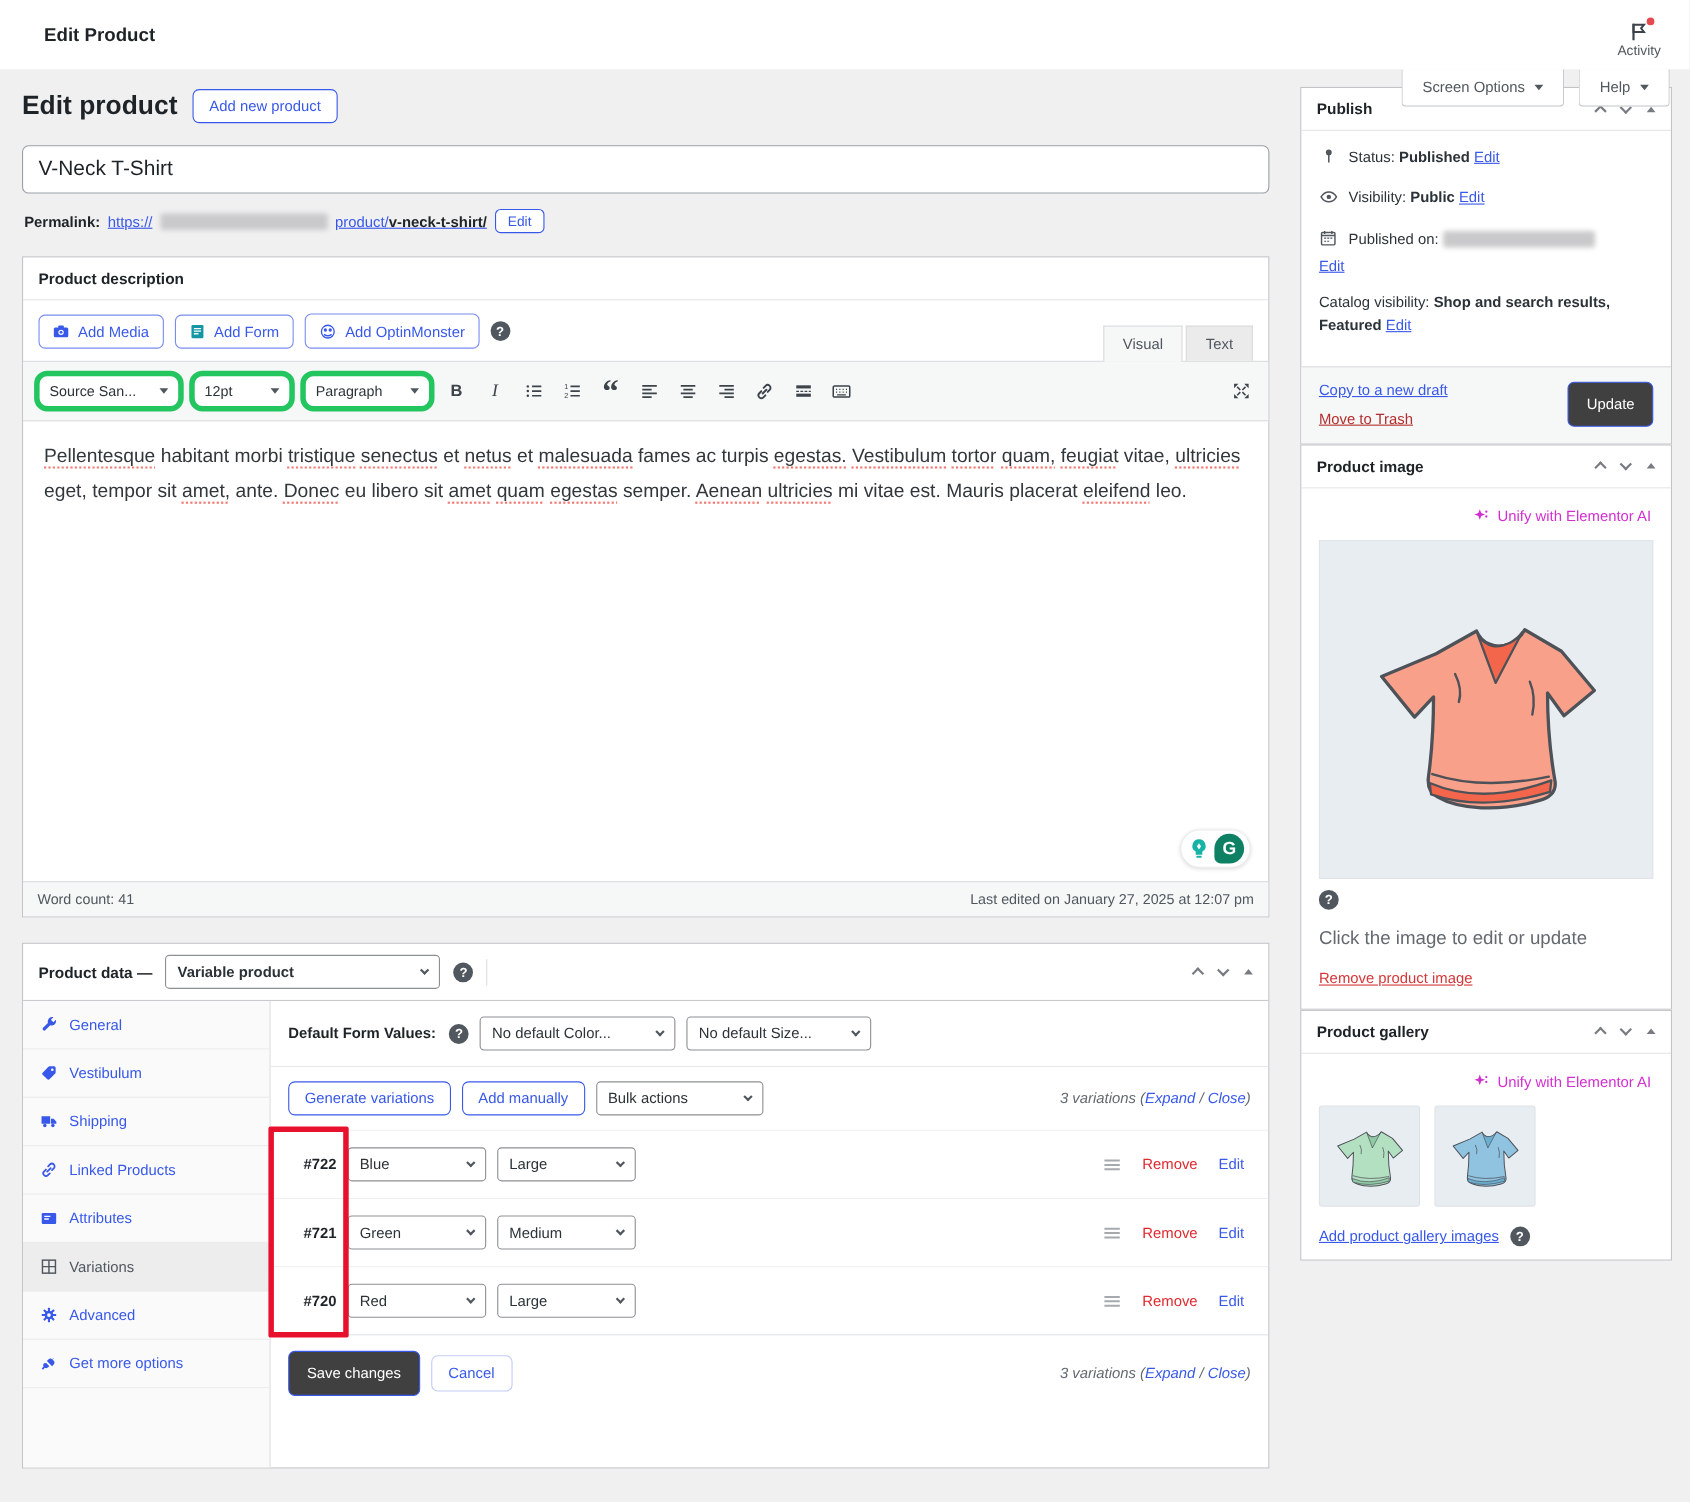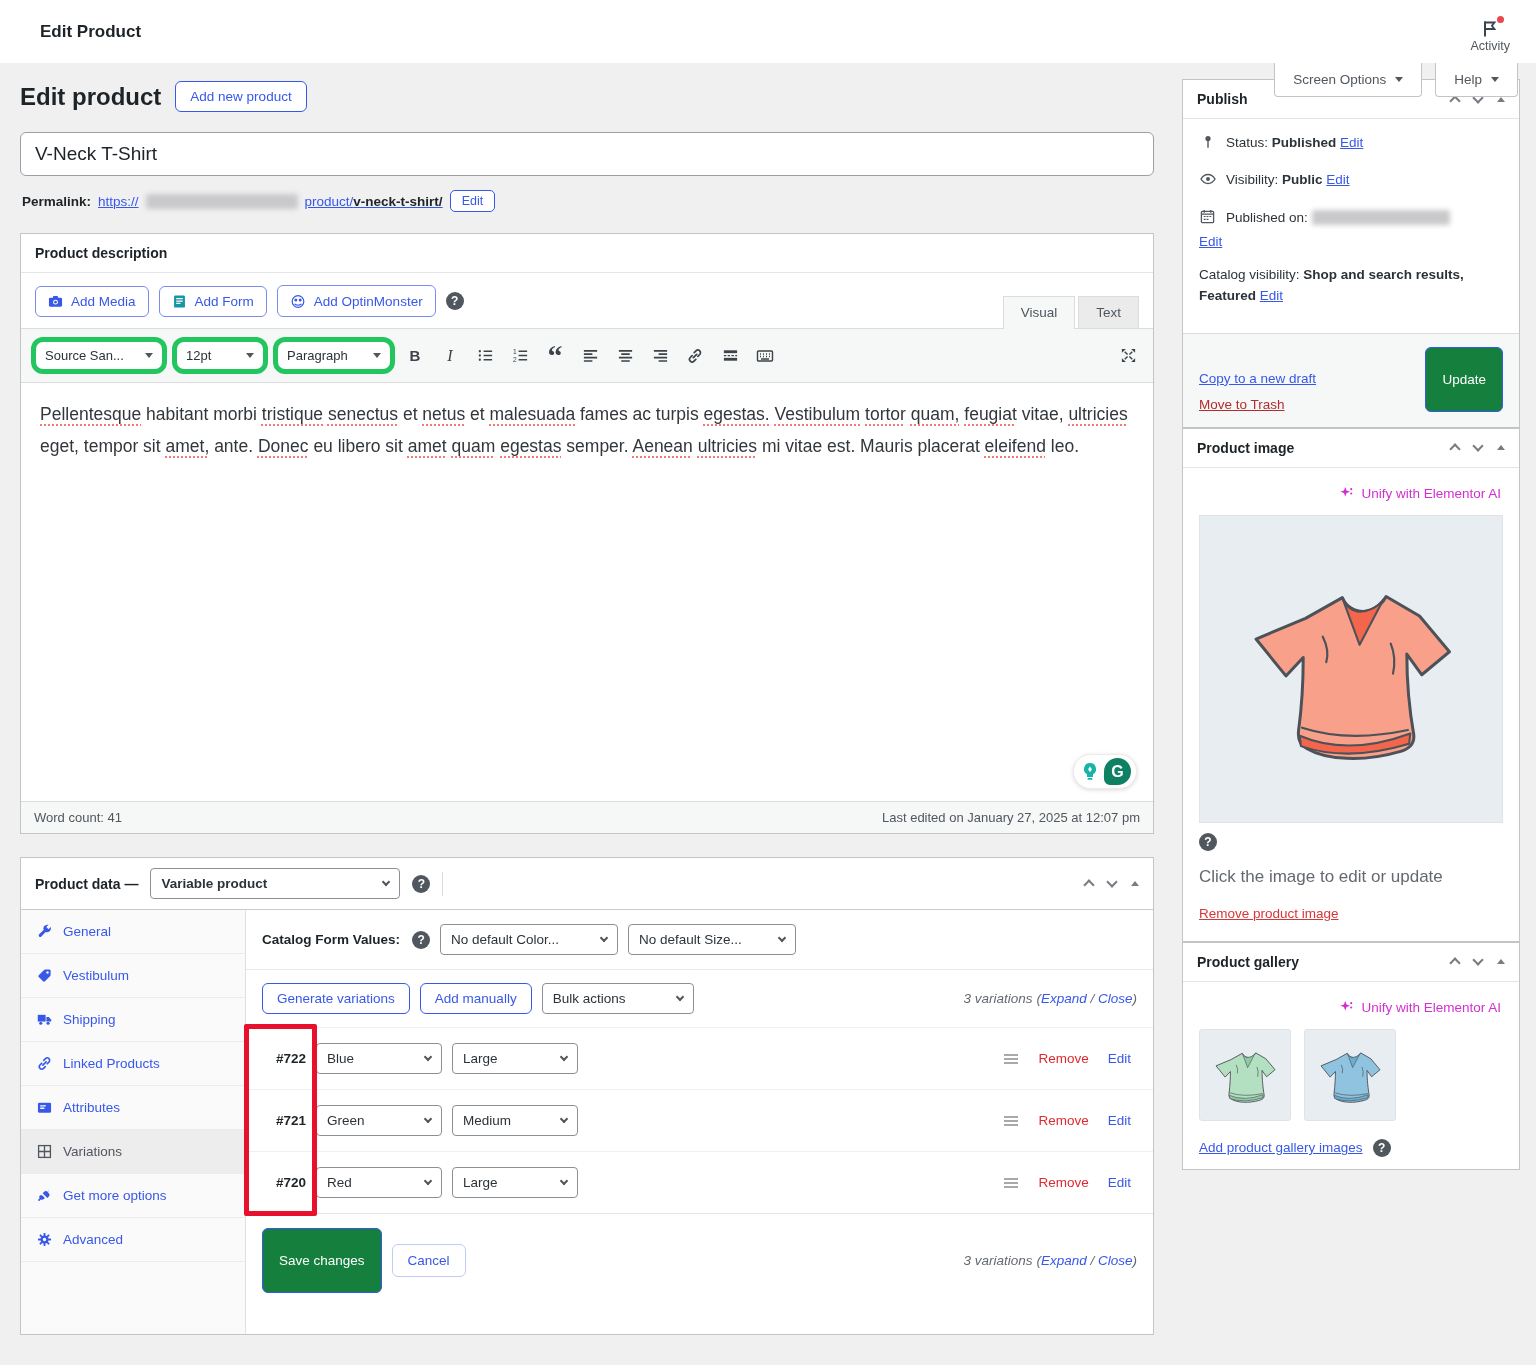--- a/index.html
+++ b/index.html
@@ -40,21 +40,21 @@
 
   
   .container{ display:flex; gap:28px; padding:16px 16px 0 20px; align-items:flex-start; }
   .main{ flex:1; min-width:0; }
   .sidebar{ flex:0 0 338px; width:338px; display:flex; flex-direction:column; }
 
   .heading-row{ display:flex; align-items:center; gap:14px; margin:2px 0 20px; }
   .page-heading{ font-size:24px; font-weight:600; }
   .btn{ border-radius:6px; font-size:13.5px; cursor:pointer; font-family:inherit; }
   .btn-outline{ background:#fff; border:1px solid #3858e9; color:#3858e9; padding:7px 14px; }
-  .btn-primary{ background:#15803d; border:1px solid #3858e9; color:#fff; padding:24px 16px; }
+  .btn-primary{ background:#404040; border:1px solid #3858e9; color:#fff; padding:12px 16px; }
   .btn-soft{ background:#fff; border:1px solid #c3cbf5; color:#3858e9; padding:8px 15px; }
 
   .title-input{ width:100%; height:44px; border:1px solid #99a0a7; border-radius:6px;
     padding:0 14px; font-size:19px; color:#1d2327; background:#fff; font-family:inherit; }
 
   .permalink{ display:flex; align-items:center; gap:7px; margin:14px 2px 21px; font-size:13.5px; }
   .permalink b{ color:#1d2327; }
   a.link{ color:#3858e9; text-decoration:underline; cursor:pointer; }
   .blur-chip{ display:inline-block; height:15px; background:#c9c9cb; border-radius:2px;
     filter:blur(2.5px); }
@@ -443,43 +443,43 @@
                   <svg width="15" height="15" viewBox="0 0 16 16" fill="none" stroke="#50575e" stroke-width="1.4">
                     <rect x="1.7" y="1.7" width="12.6" height="12.6"></rect>
                     <path d="M8 1.7v12.6M1.7 8h12.6"></path>
                   </svg>
                 </span>
               <span>Variations</span>
             </div>
             <div class="pd-nav-item">
               <span class="icon">
                   <svg width="15" height="15" viewBox="0 0 16 16" fill="#3858e9">
-                    <path d="M11.6 1.2l1.2 1.2-1.6 1.6 1.2 1.2a2.8 2.8 0 0 1 0 4l-1.4 1.4-5-5 1.4-1.4a2.8 2.8 0 0 1 4 0l1.6-1.6zM5.4 7.6l3 3-1.2 1.2c-.9.9-2.2 1-3.2.4l-1.8 1.8-1.2-1.2 1.8-1.8c-.6-1-.5-2.3.4-3.2z"></path>
-                  </svg>
-                </span>
-              <span>Get more options</span>
-            </div>
-            <div class="pd-nav-item">
-              <span class="icon">
-                  <svg width="15" height="15" viewBox="0 0 16 16" fill="#3858e9">
                     <rect x="7" y="1" width="2" height="14" rx="0.5"></rect>
                     <rect x="1" y="7" width="14" height="2" rx="0.5"></rect>
                     <rect x="7" y="1" width="2" height="14" rx="0.5" transform="rotate(45 8 8)"></rect>
                     <rect x="7" y="1" width="2" height="14" rx="0.5" transform="rotate(-45 8 8)"></rect>
                     <circle cx="8" cy="8" r="4.2"></circle>
                     <circle cx="8" cy="8" r="1.8" fill="#fafafa"></circle>
                   </svg>
                 </span>
               <span>Advanced</span>
             </div>
+            <div class="pd-nav-item">
+              <span class="icon">
+                  <svg width="15" height="15" viewBox="0 0 16 16" fill="#3858e9">
+                    <path d="M11.6 1.2l1.2 1.2-1.6 1.6 1.2 1.2a2.8 2.8 0 0 1 0 4l-1.4 1.4-5-5 1.4-1.4a2.8 2.8 0 0 1 4 0l1.6-1.6zM5.4 7.6l3 3-1.2 1.2c-.9.9-2.2 1-3.2.4l-1.8 1.8-1.2-1.2 1.8-1.8c-.6-1-.5-2.3.4-3.2z"></path>
+                  </svg>
+                </span>
+              <span>Get more options</span>
+            </div>
           </div>
 
           <div class="pd-content">
             <div class="pd-row defaults">
-              <span class="lbl">Catalog Form Values:</span>
+              <span class="lbl">Default Form Values:</span>
               <span class="help-circle">?</span>
               <div class="wpselect" style="width:178px">
                 <span>No default Color...</span>
                 <span class="chev sm down"></span>
               </div>
               <div class="wpselect" style="width:168px">
                 <span>No default Size...</span>
                 <span class="chev sm down"></span>
               </div>
             </div>

